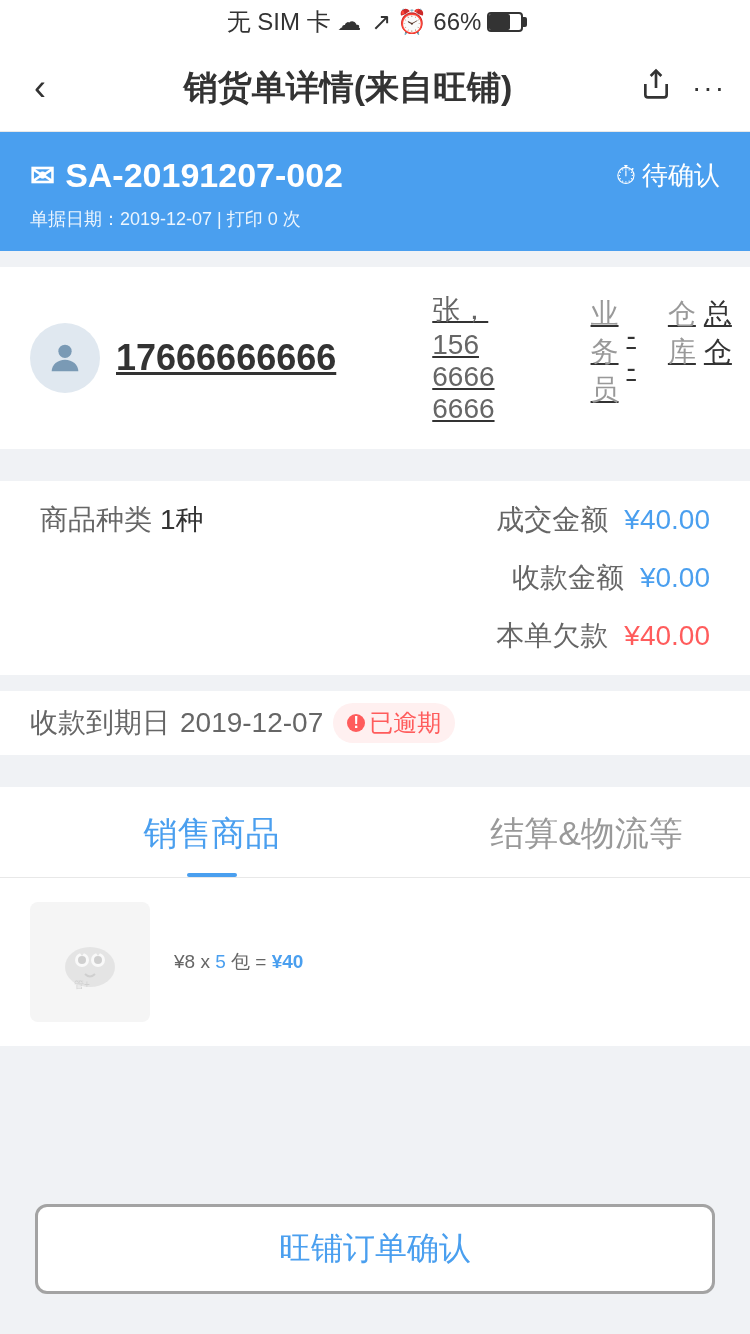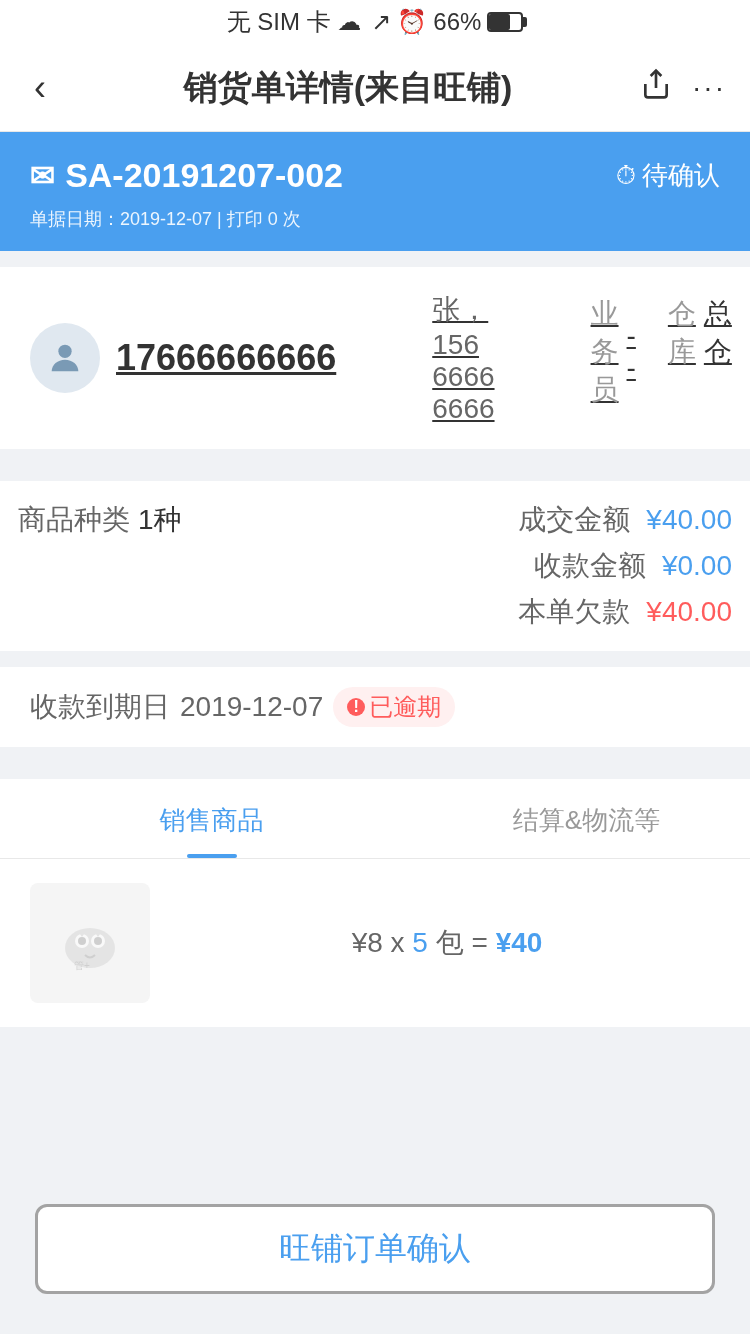--- a/index.html
+++ b/index.html
@@ -152,50 +152,50 @@
       gap: 8px;
     }
     .meta-label { color: #999; }
     .meta-value { color: #333; }
 
     
     .amounts-section {
       display: flex;
       align-items: flex-start;
       justify-content: space-between;
-      padding: 20px 18px;
+      padding: 20px 40px;
     }
     .amounts-left {
       display: flex;
       align-items: center;
       gap: 8px;
       font-size: 28px;
     }
     .amounts-label { color: #666; }
     .amounts-value { color: #333; font-weight: 500; }
     .amounts-right {
       display: flex;
       flex-direction: column;
       align-items: flex-end;
-      gap: 8px;
+      gap: 20px;
     }
     .amount-row {
       display: flex;
       align-items: center;
       gap: 16px;
       font-size: 28px;
     }
     .amount-name { color: #666; }
     .amount-val { color: #4a9fef; font-weight: 500; }
     .amount-val.red { color: #ff5c5c; }
 
     
     .due-section {
       background: #fff;
-      padding: 20px 30px;
+      padding: 12px 30px;
       margin-bottom: 16px;
       display: flex;
       align-items: center;
       gap: 10px;
       font-size: 28px;
       color: #666;
     }
     .overdue-badge {
       background: #fff0f0;
       color: #ff5c5c;
@@ -225,21 +225,21 @@
       margin-bottom: 0;
     }
     .tabs-row {
       display: flex;
       border-bottom: 1px solid #e8e8e8;
     }
     .tab-item {
       flex: 1;
       text-align: center;
       padding: 24px 0 20px;
-      font-size: 26px;
+      font-size: 34px;
       color: #999;
       cursor: pointer;
       position: relative;
       margin-left: 48px;
     }
     .tab-item.active {
       color: #4a9fef;
     }
     .tab-item.active::after {
       content: '';
@@ -279,23 +279,22 @@
     }
     .product-info {
       flex: 1;
     }
     .product-name {
       font-size: 30px;
       color: #333;
       margin-bottom: 14px;
     }
     .product-price {
-      font-size: 28px;
+      font-size: 19px;
       color: #666;
-      text-align: center;
     }
     .product-price .qty { color: #4a9fef; }
     .product-price .total { color: #4a9fef; font-weight: 600; }
 
     
     .bottom-area {
       min-height: 200px;
       background: #f0f2f5;
     }
 

